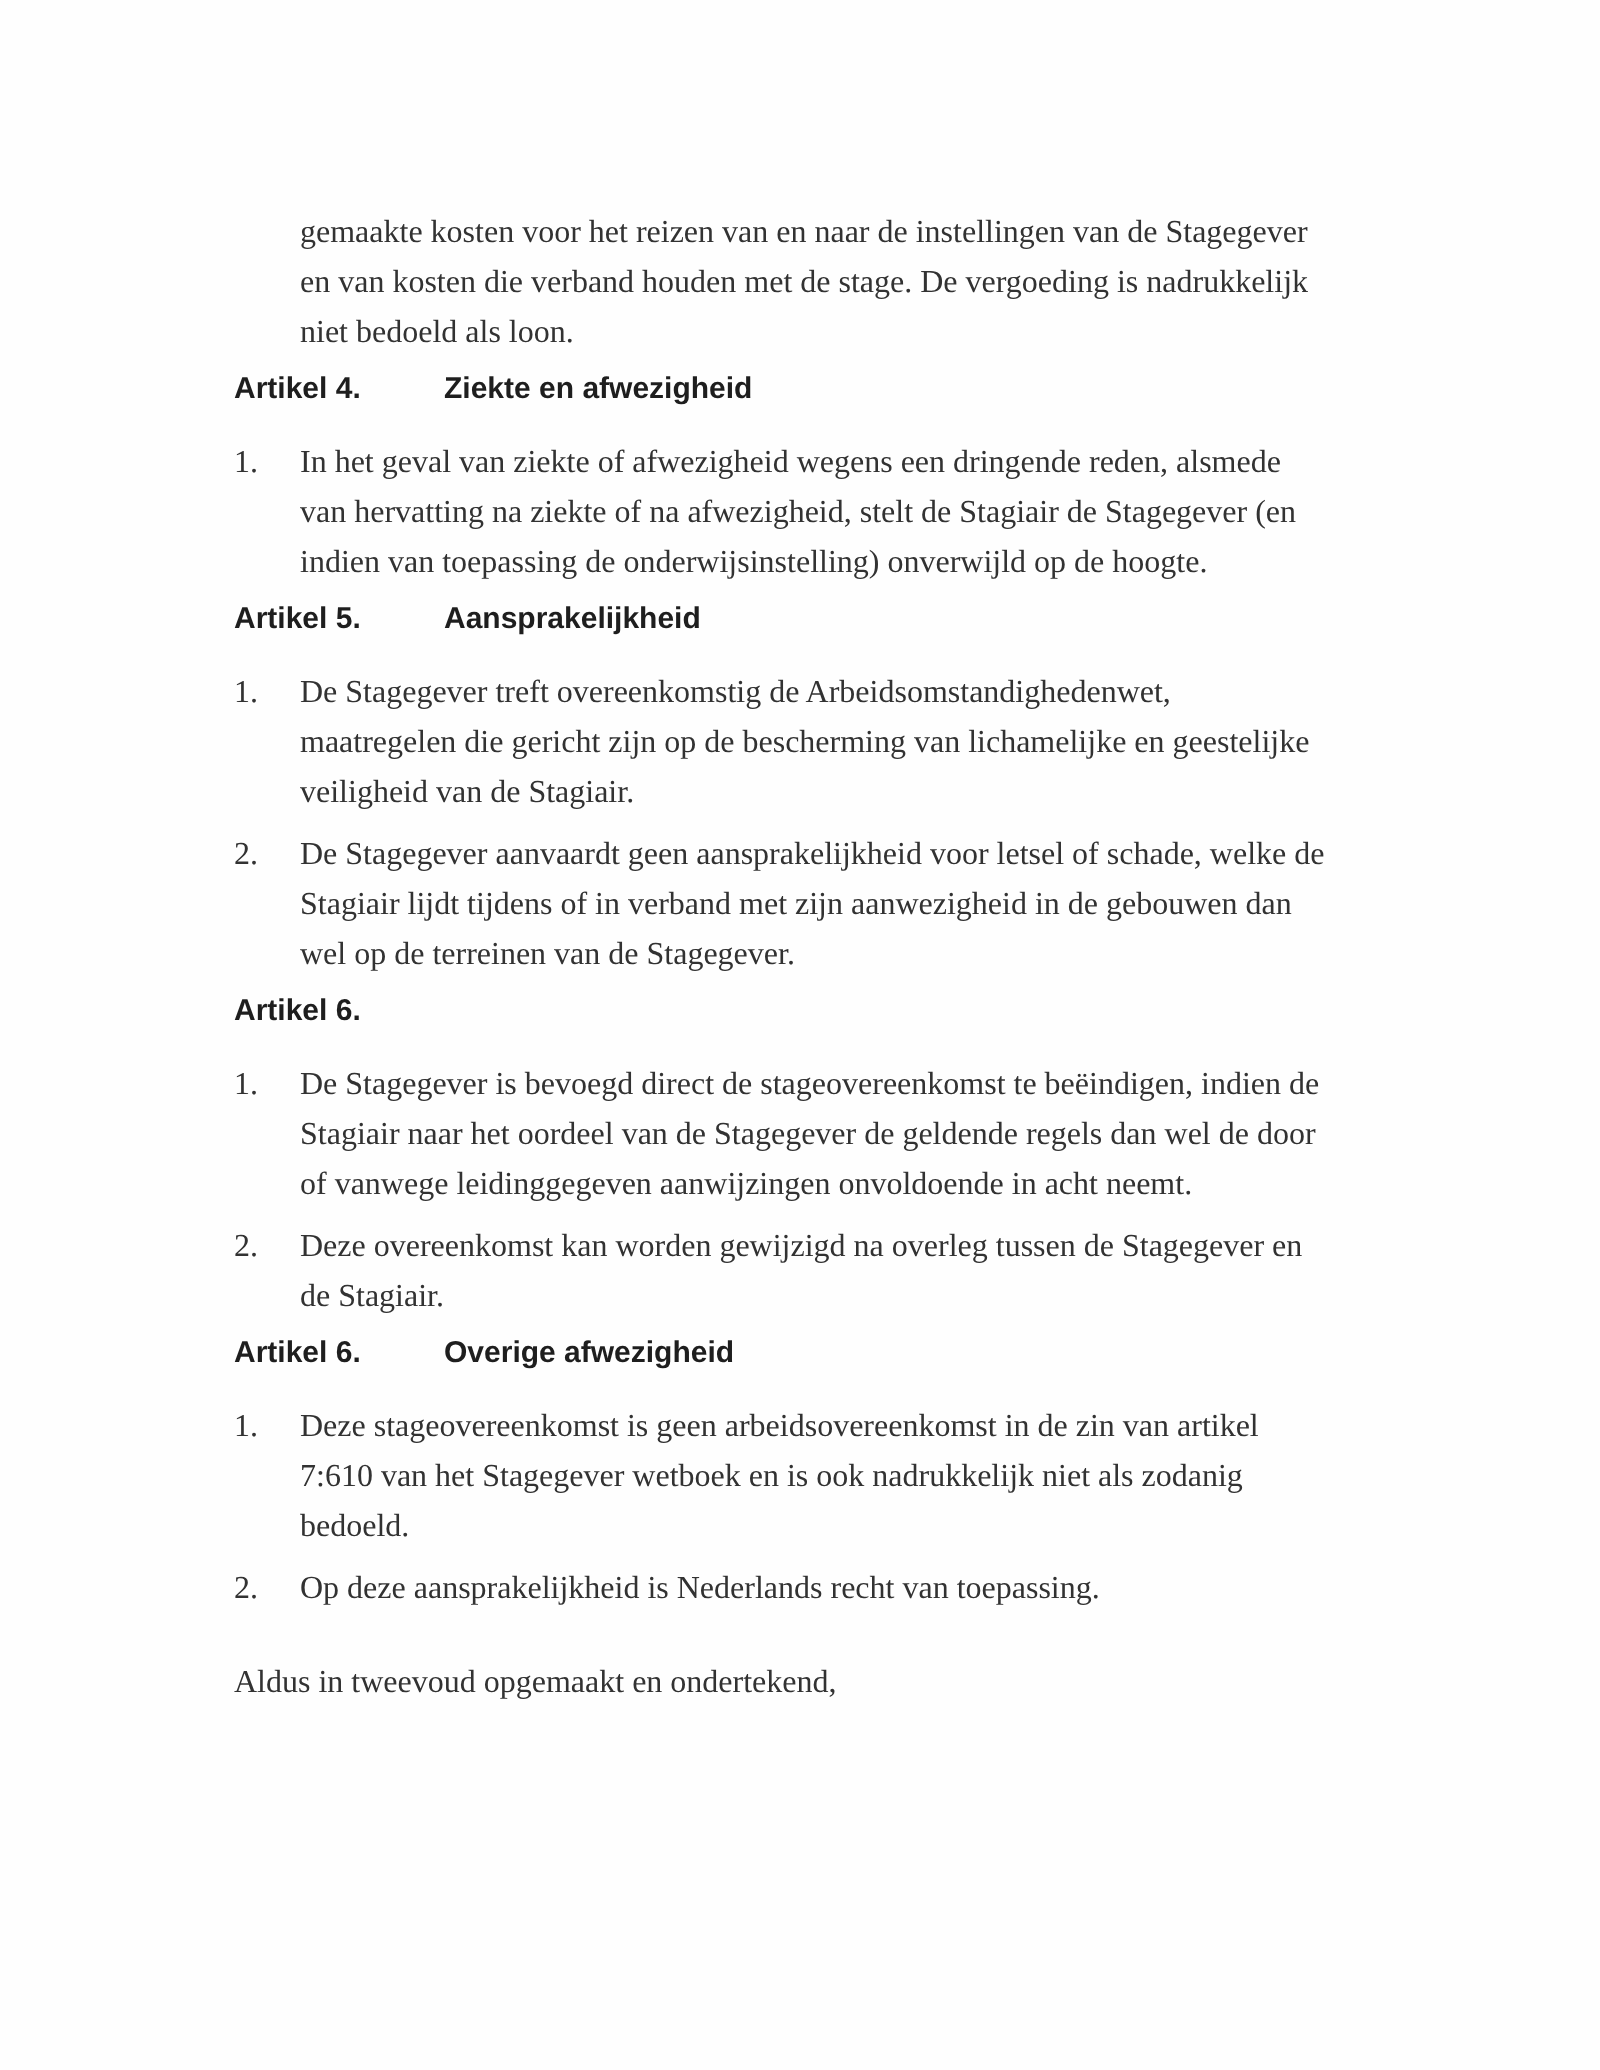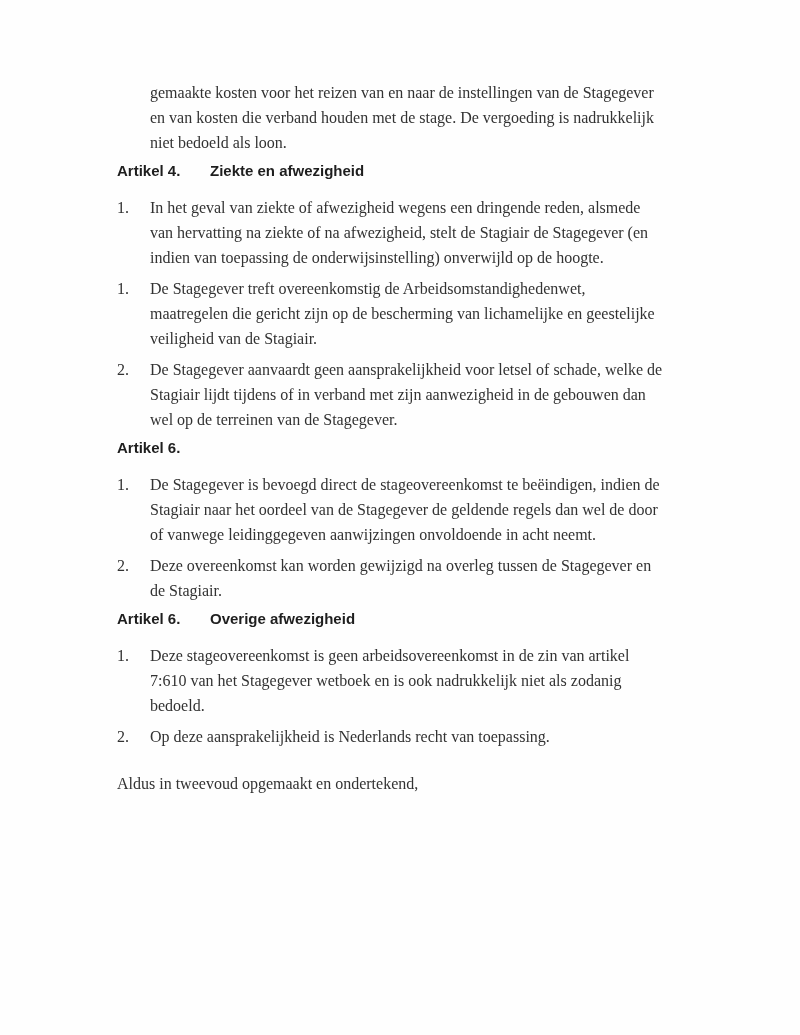--- a/index.html
+++ b/index.html
@@ -13,41 +13,42 @@
     height: 1035px;
     margin: 0 auto;
     background: #fefefe;
     overflow: hidden;
     font-family: "Liberation Serif", "DejaVu Serif", serif;
     color: #323232;
   }
   .content {
     position: absolute;
     left: 117px;
-    top: 80px;
+    top: 104px;
     width: 580px;
   }
   .body-text {
     font-size: 16px;
     line-height: 25px;
     white-space: pre-line;
     margin: 0 0 6px 0;
   }
   .intro {
     margin-left: 33px;
   }
   .article-heading {
     display: flex;
     align-items: baseline;
     font-family: "Liberation Sans", "DejaVu Sans", sans-serif;
     font-weight: 700;
     font-size: 15px;
     line-height: 20px;
     color: #1e1e1e;
     margin: 3px 0 14px 0;
+    gap: 12px;
   }
   .article-heading .article-label {
     flex: 0 0 93px;
   }
   .numbered-item {
     position: relative;
     padding-left: 33px;
     margin: 0 0 6px 0;
   }
   .numbered-item .item-number {
@@ -75,20 +76,24 @@
       <span class="article-label">Artikel 4.</span>
       <span class="article-title">Ziekte en afwezigheid</span>
     </div>
     <div class="numbered-item">
       <span class="item-number">1.</span>
       <p class="body-text">In het geval van ziekte of afwezigheid wegens een dringende reden, alsmede
 van hervatting na ziekte of na afwezigheid, stelt de Stagiair de Stagegever (en
 indien van toepassing de onderwijsinstelling) onverwijld op de hoogte.</p>
     </div>
 
+    <div class="article-heading">
+      <span class="article-label">Artikel 5.</span>
+      <span class="article-title">Aansprakelijkheid</span>
+    </div>
     <div class="numbered-item">
       <span class="item-number">1.</span>
       <p class="body-text">De Stagegever treft overeenkomstig de Arbeidsomstandighedenwet,
 maatregelen die gericht zijn op de bescherming van lichamelijke en geestelijke
 veiligheid van de Stagiair.</p>
     </div>
     <div class="numbered-item">
       <span class="item-number">2.</span>
       <p class="body-text">De Stagegever aanvaardt geen aansprakelijkheid voor letsel of schade, welke de
 Stagiair lijdt tijdens of in verband met zijn aanwezigheid in de gebouwen dan

